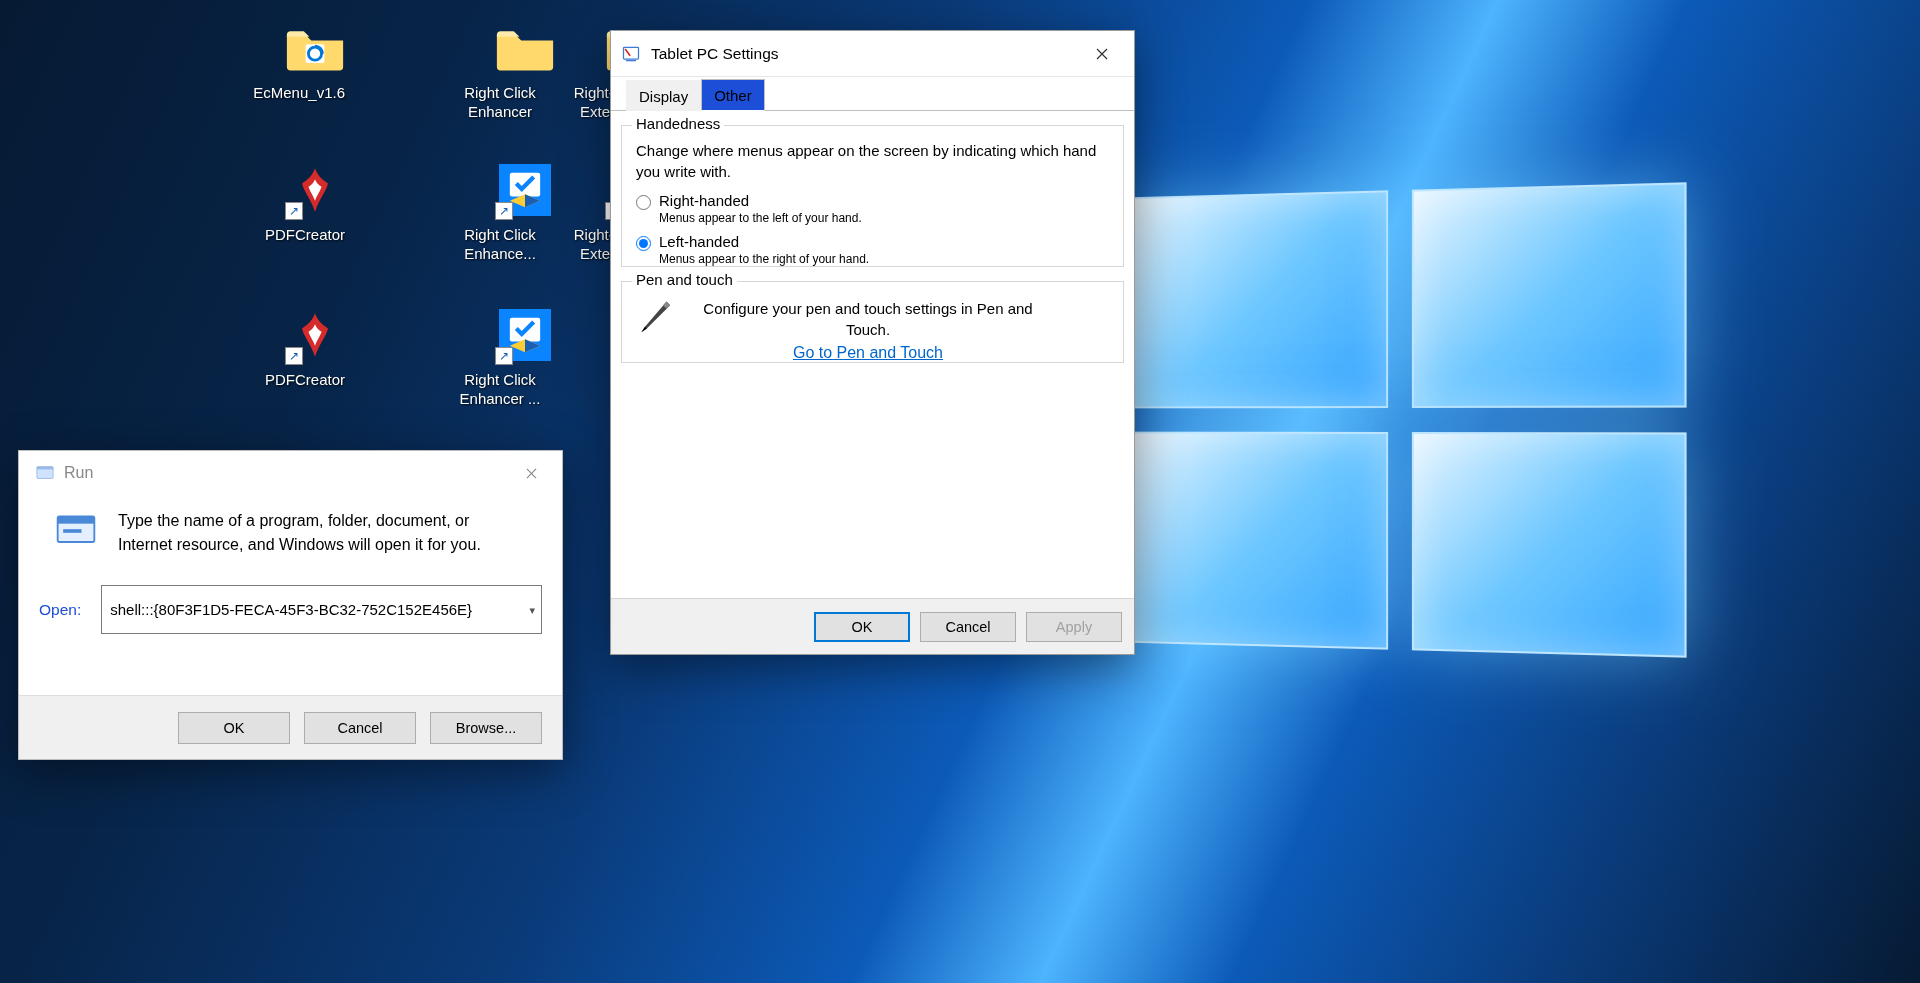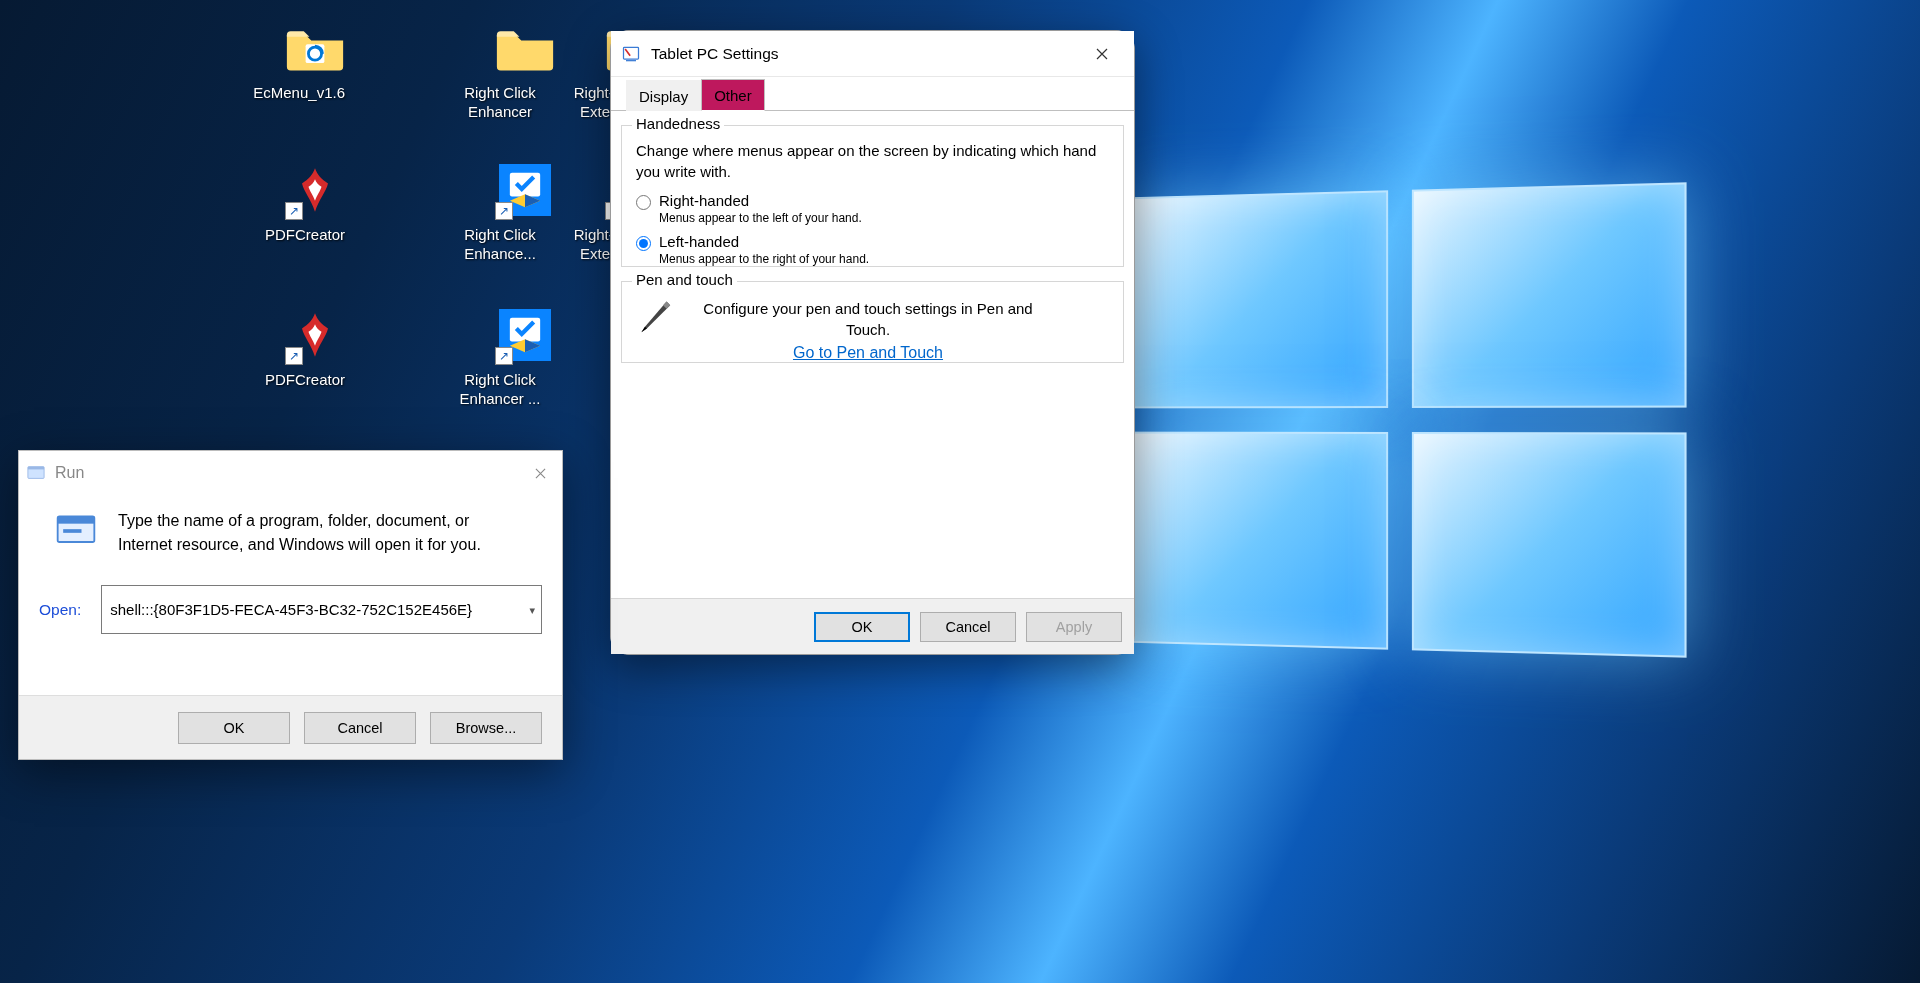--- a/index.html
+++ b/index.html
@@ -62,21 +62,21 @@
   font-size:12px;color:#1a5fb4;
 }
 
 .window{
   position:absolute;
   background:#fff;
   border:1px solid #9a9a9a;
   box-shadow:0 12px 45px rgba(0,0,0,.45);
   display:flex;flex-direction:column;
 }
-.win-tablet{left:610px;top:30px;width:525px;height:625px;border-radius:19px;}
+.win-tablet{left:610px;top:30px;width:525px;height:625px;}
 .titlebar{
   height:46px;display:flex;align-items:center;
   padding:0 10px;background:#fff;border-bottom:1px solid #e8e8e8;
 }
 .titlebar .title-icon{width:20px;height:20px;margin-right:10px;}
 .titlebar .title-text{font-size:15.5px;color:#000;flex:1;}
 .titlebar .close-btn{
   width:44px;height:30px;display:flex;align-items:center;justify-content:center;
   cursor:pointer;color:#333;
 }
@@ -85,21 +85,21 @@
   background:#fff;padding:0 15px;
   border-bottom:1px solid #bfbfbf;
 }
 .tab{
   padding:7px 12px 6px;font-size:15px;
   border:1px solid transparent;border-bottom:none;
   background:#f0f0f0;color:#000;cursor:pointer;
   position:relative;top:1px;
 }
 .tab.active{
-  background:#be185d;border-color:#bfbfbf;
+  background:#1d4ed8;border-color:#bfbfbf;
   border-bottom:1px solid #fff;
 }
 .content{flex:1;padding:14px 10px 10px;}
 .group{
   border:1px solid #d6d6d6;
   margin-bottom:14px;
   padding:14px 14px 0;
   position:relative;
 }
 .group-legend{
@@ -126,21 +126,21 @@
   font-size:14.5px;color:#000;cursor:pointer;
 }
 .btn.default{background:#e1e1e1;border:2px solid #0078d7;}
 .btn:disabled{color:#a0a0a0;cursor:default;}
 
 .win-run{
   left:18px;top:450px;width:545px;height:310px;
   background:#fff;border:1px solid #bcbcbc;
 }
 .run-title{
-  height:44px;display:flex;align-items:center;padding:0 8px;
+  height:44px;display:flex;align-items:center;padding:0 17px;
   color:#888;font-size:16px;gap:10px;
 }
 .run-close{
   margin-left:auto;width:28px;height:28px;
   display:flex;align-items:center;justify-content:center;
   color:#888;cursor:pointer;font-size:15px;
 }
 .run-body{padding:14px 35px 18px;display:flex;gap:20px;}
 .run-icon{width:44px;height:44px;flex-shrink:0;}
 .run-desc{font-size:16px;line-height:1.5;color:#000;}

